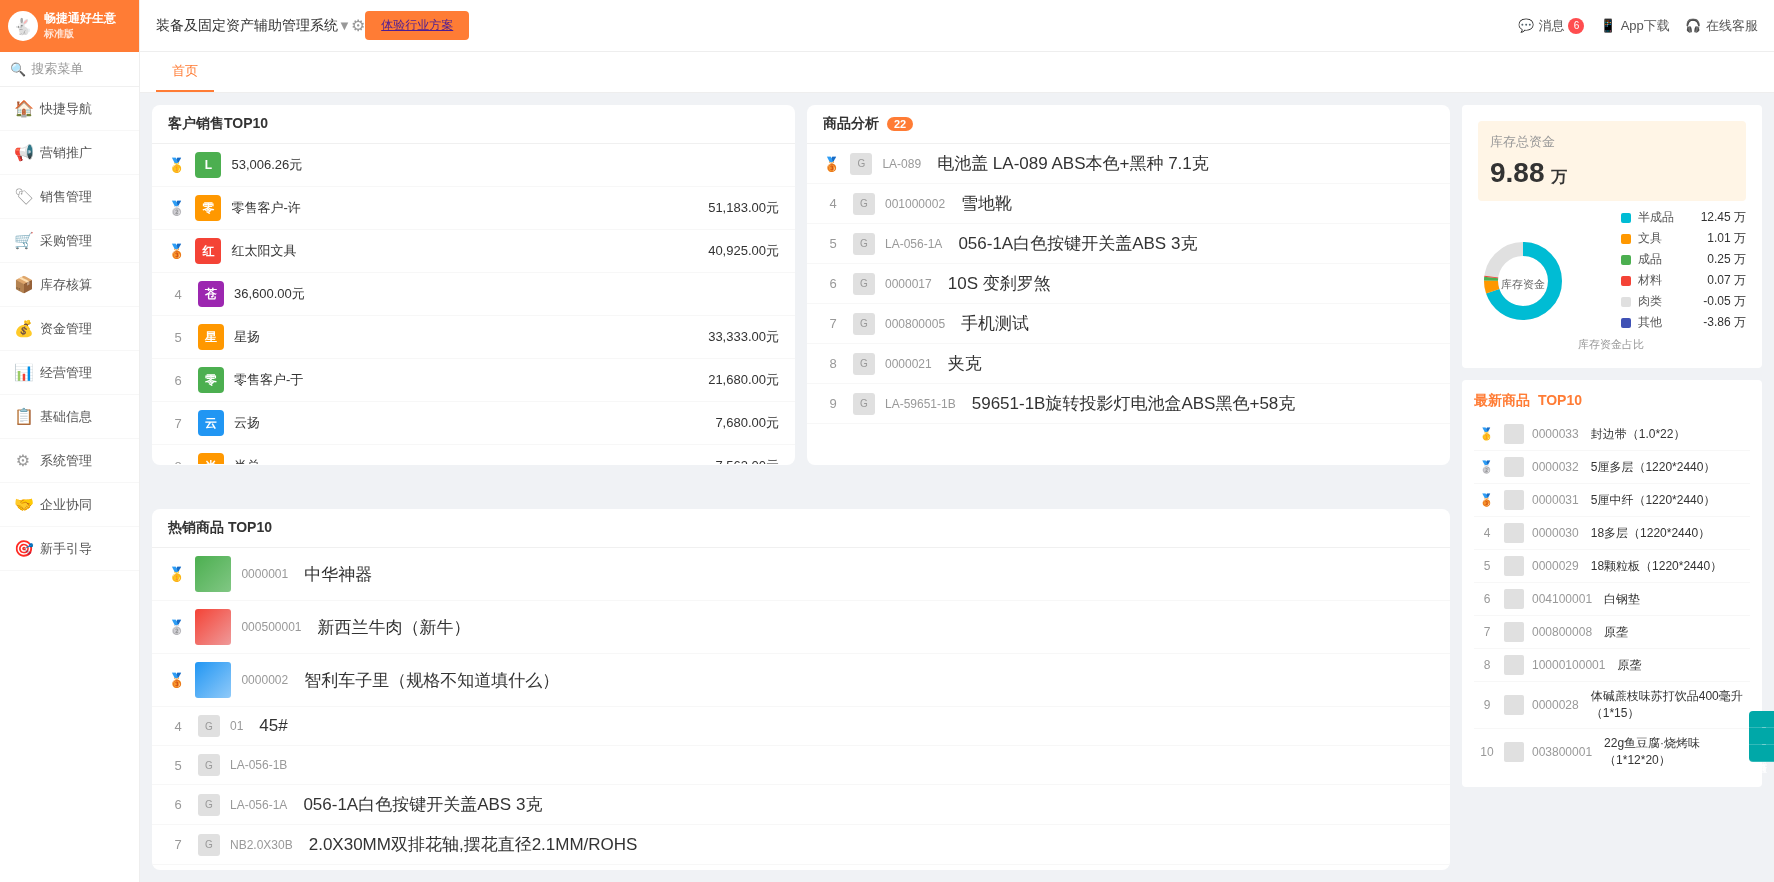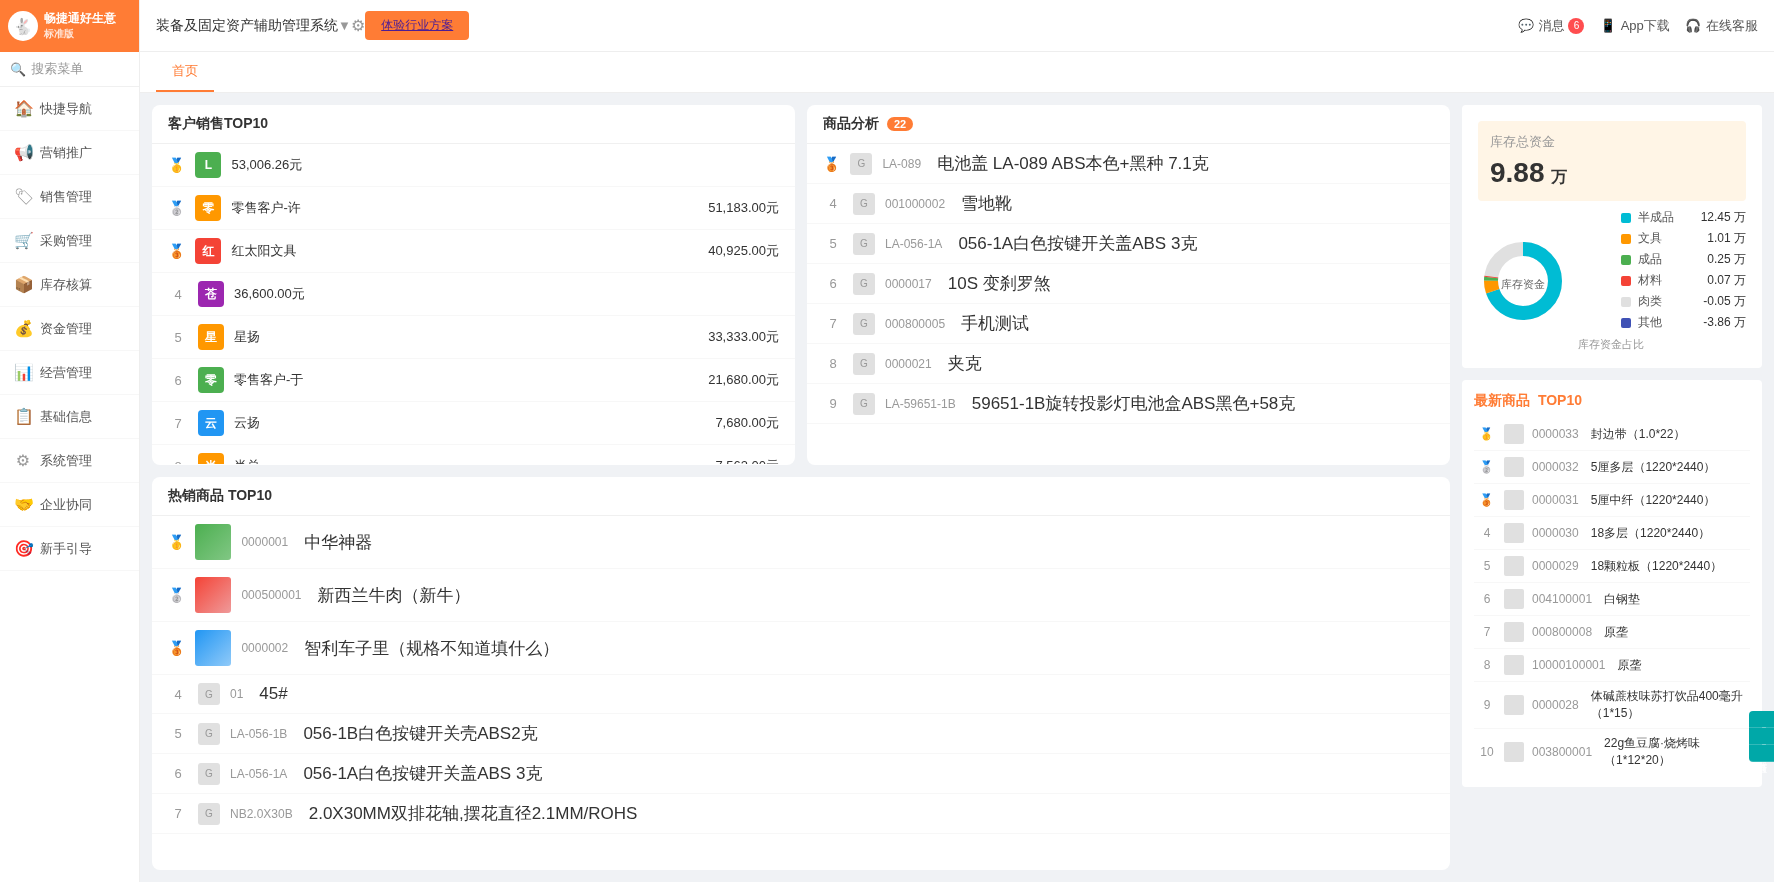--- a/index.html
+++ b/index.html
@@ -249,21 +249,21 @@
       overflow: hidden; flex-shrink: 0;
     }
 
     
     .middle-top {
       display: flex; gap: 12px; height: 360px;
     }
     .left-col { flex: 1; min-width: 0; }
     .right-col { flex: 1; min-width: 0; }
 
-    .middle-bottom { flex: 1; overflow: hidden; }
+    .middle-bottom { flex: 1; overflow: hidden; margin-top: 32px; }
   </style>
 </head>
 <body>
 
 <div class="sidebar">
   <div class="sidebar-logo">
     <div class="sidebar-logo-icon">🐇</div>
     <div>
       <div class="sidebar-logo-text">畅捷通好生意</div>
       <div class="sidebar-logo-badge">标准版</div>
@@ -488,21 +488,20 @@
           <div class="hot-product-item">
             <span class="rank-num">4</span>
             <div class="icon-placeholder">G</div>
             <span class="product-code">01</span>
             <span class="product-name">45#</span>
           </div>
           <div class="hot-product-item">
             <span class="rank-num">5</span>
             <div class="icon-placeholder">G</div>
             <span class="product-code">LA-056-1B</span>
-            <span class="product-name">056-1B白色按键开关壳ABS2克</span>
           </div>
           <div class="hot-product-item">
             <span class="rank-num">6</span>
             <div class="icon-placeholder">G</div>
             <span class="product-code">LA-056-1A</span>
             <span class="product-name">056-1A白色按键开关盖ABS 3克</span>
           </div>
           <div class="hot-product-item">
             <span class="rank-num">7</span>
             <div class="icon-placeholder">G</div>

